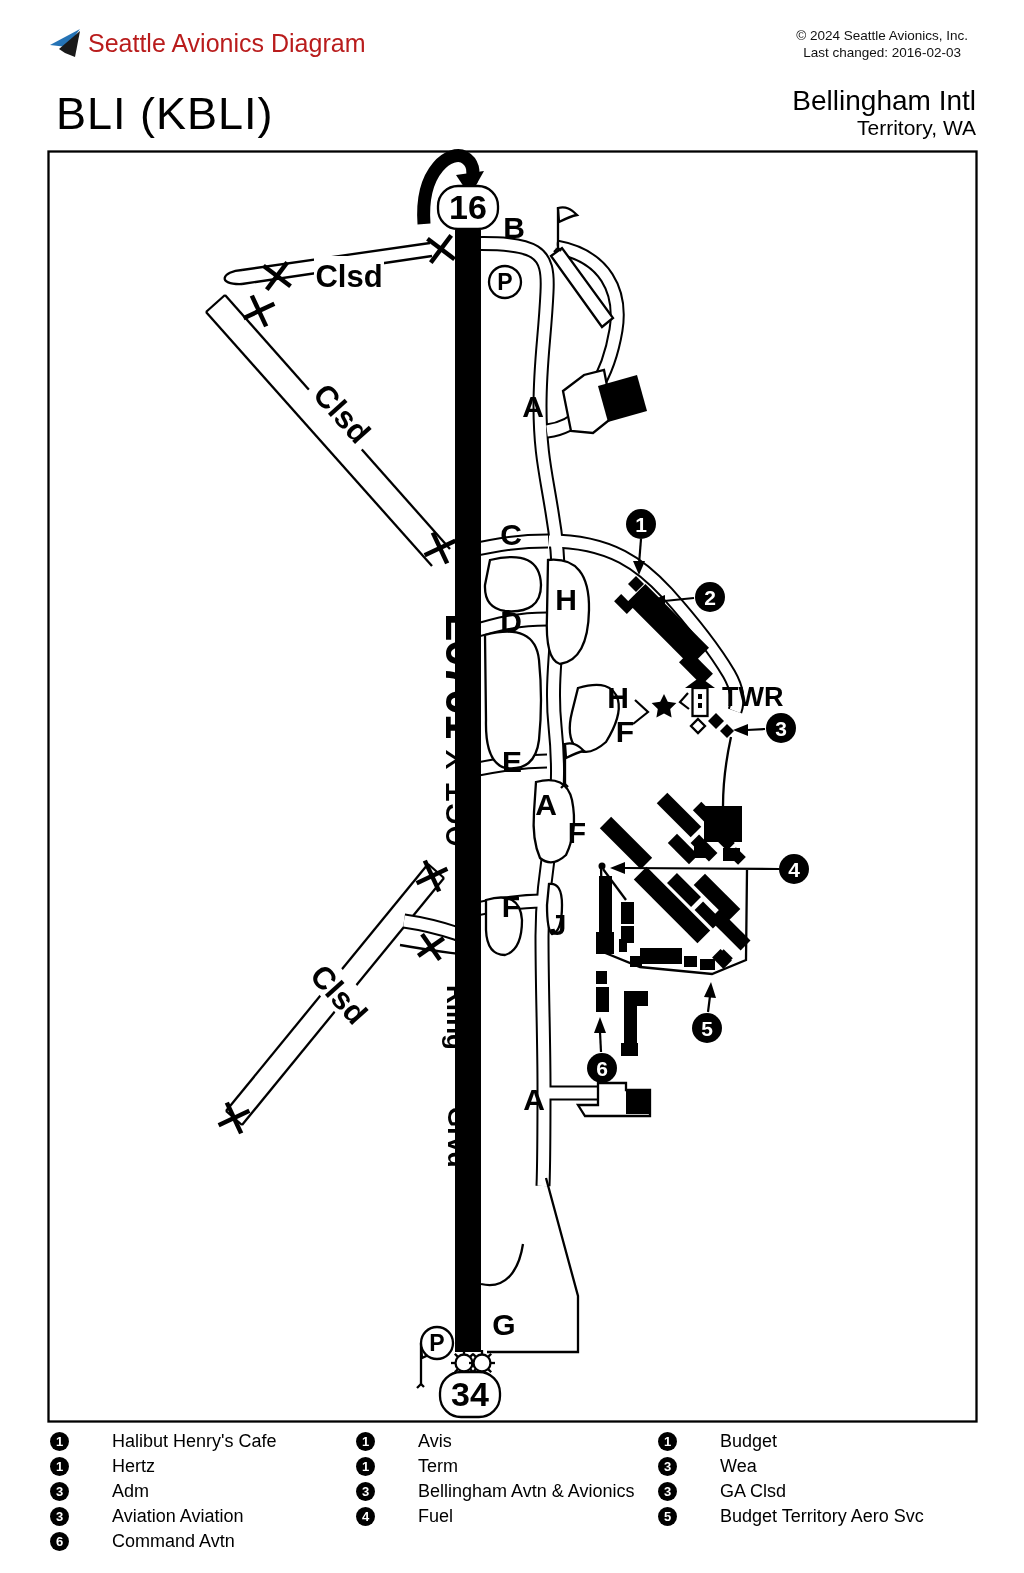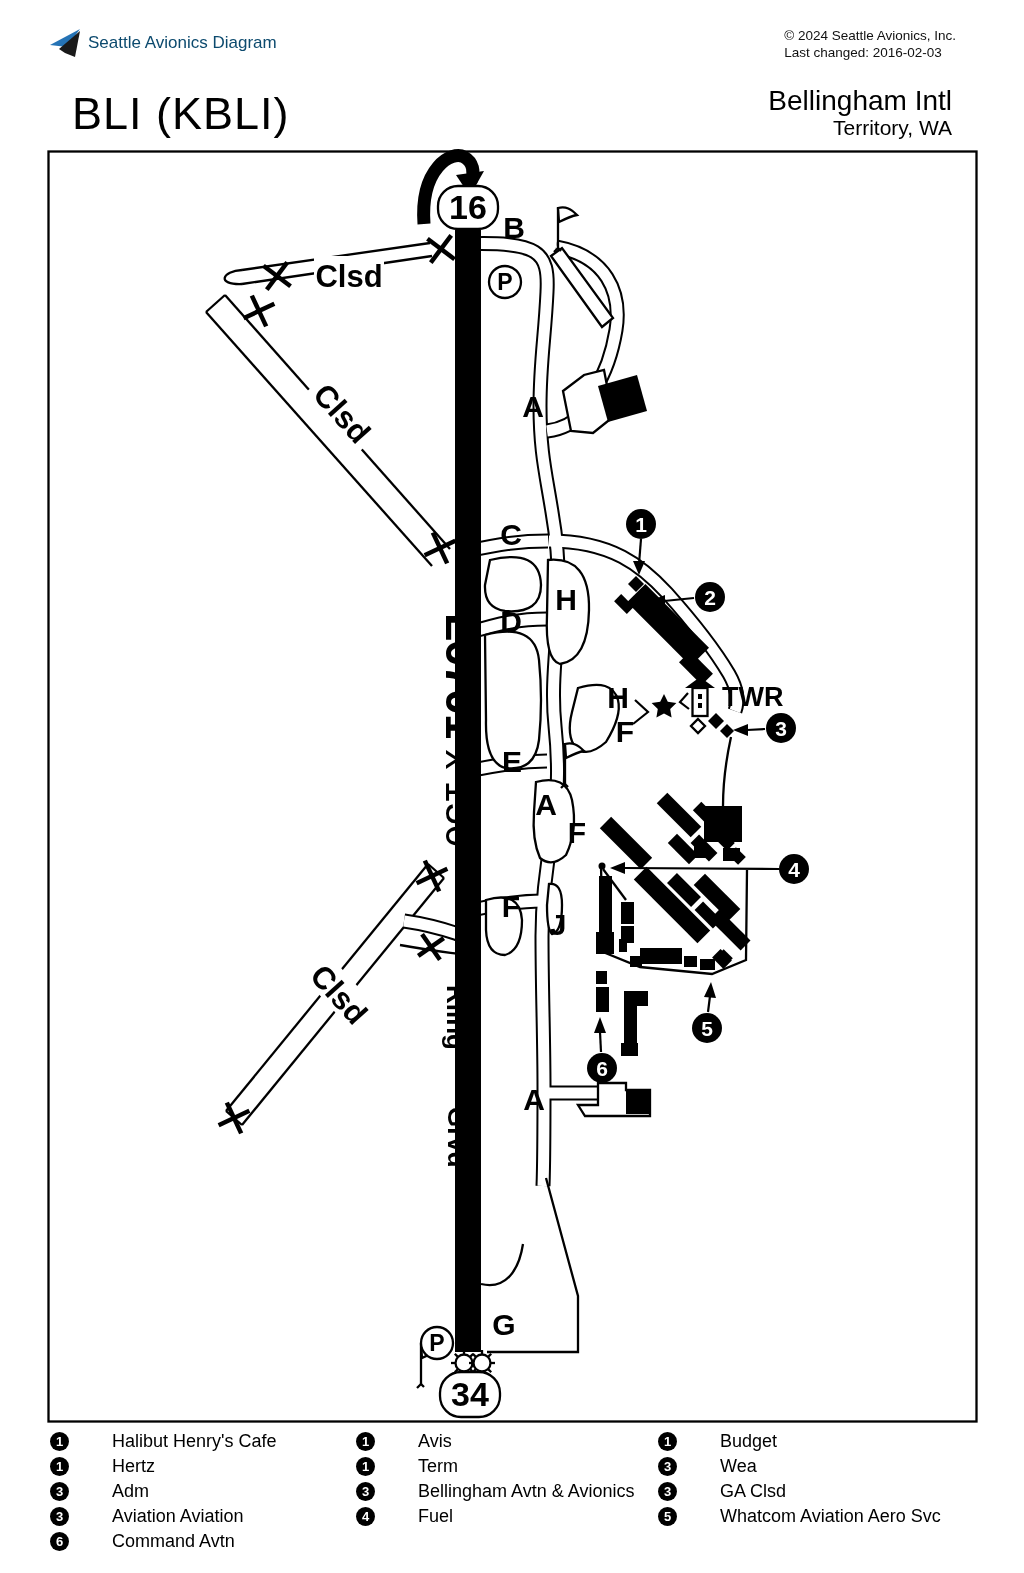--- a/index.html
+++ b/index.html
@@ -1,24 +1,24 @@
 <!DOCTYPE html>
 <html><head>
 <meta charset="utf-8">
 <style>
   html,body{margin:0;padding:0;background:#fff;}
   body{width:1024px;height:1573px;position:relative;overflow:hidden;
        font-family:"Liberation Sans",sans-serif;color:#000;}
   .abs{position:absolute;}
   
   .brand-row{left:50px;top:28px;display:flex;align-items:center;gap:8px;}
-  .brand-text{font-size:17px;color:#0c4a6e;}
-  .copy-block{right:68px;top:27px;text-align:left;font-size:13.5px;line-height:17px;color:#111;}
-  .title-code{left:72px;top:88px;font-size:45px;letter-spacing:1px;}
-  .title-right{right:72px;top:86px;text-align:right;}
+  .brand-text{font-size:25px;color:#b91c1c;}
+  .copy-block{right:56px;top:27px;text-align:center;font-size:13.5px;line-height:17px;color:#111;}
+  .title-code{left:56px;top:88px;font-size:45px;letter-spacing:1px;}
+  .title-right{right:48px;top:86px;text-align:right;}
   .title-name{font-size:28px;line-height:30px;}
   .title-loc{font-size:21px;line-height:24px;}
   
   .legend-col{top:1429px;}
   .lg-item{display:flex;align-items:center;height:25px;gap:7px;}
   .lg-num{display:inline-flex;width:19px;height:19px;border-radius:50%;background:#000;
           color:#fff;font-weight:bold;font-size:13px;line-height:19px;justify-content:center;flex:0 0 19px;}
   .lg-label{font-size:18px;white-space:nowrap;margin-left:36px;}
   
   .ln{fill:none;stroke:#000;stroke-width:2.3px;}
@@ -412,15 +412,15 @@
   <div class="lg-item">
       <span class="lg-num">3</span>
       <span class="lg-label">Wea</span>
     </div>
   <div class="lg-item">
       <span class="lg-num">3</span>
       <span class="lg-label">GA Clsd</span>
     </div>
   <div class="lg-item">
       <span class="lg-num">5</span>
-      <span class="lg-label">Whatcom Aviation Aero Svc</span>
+      <span class="lg-label">Budget Territory Aero Svc</span>
     </div>
 </div>
 
 </body></html>

